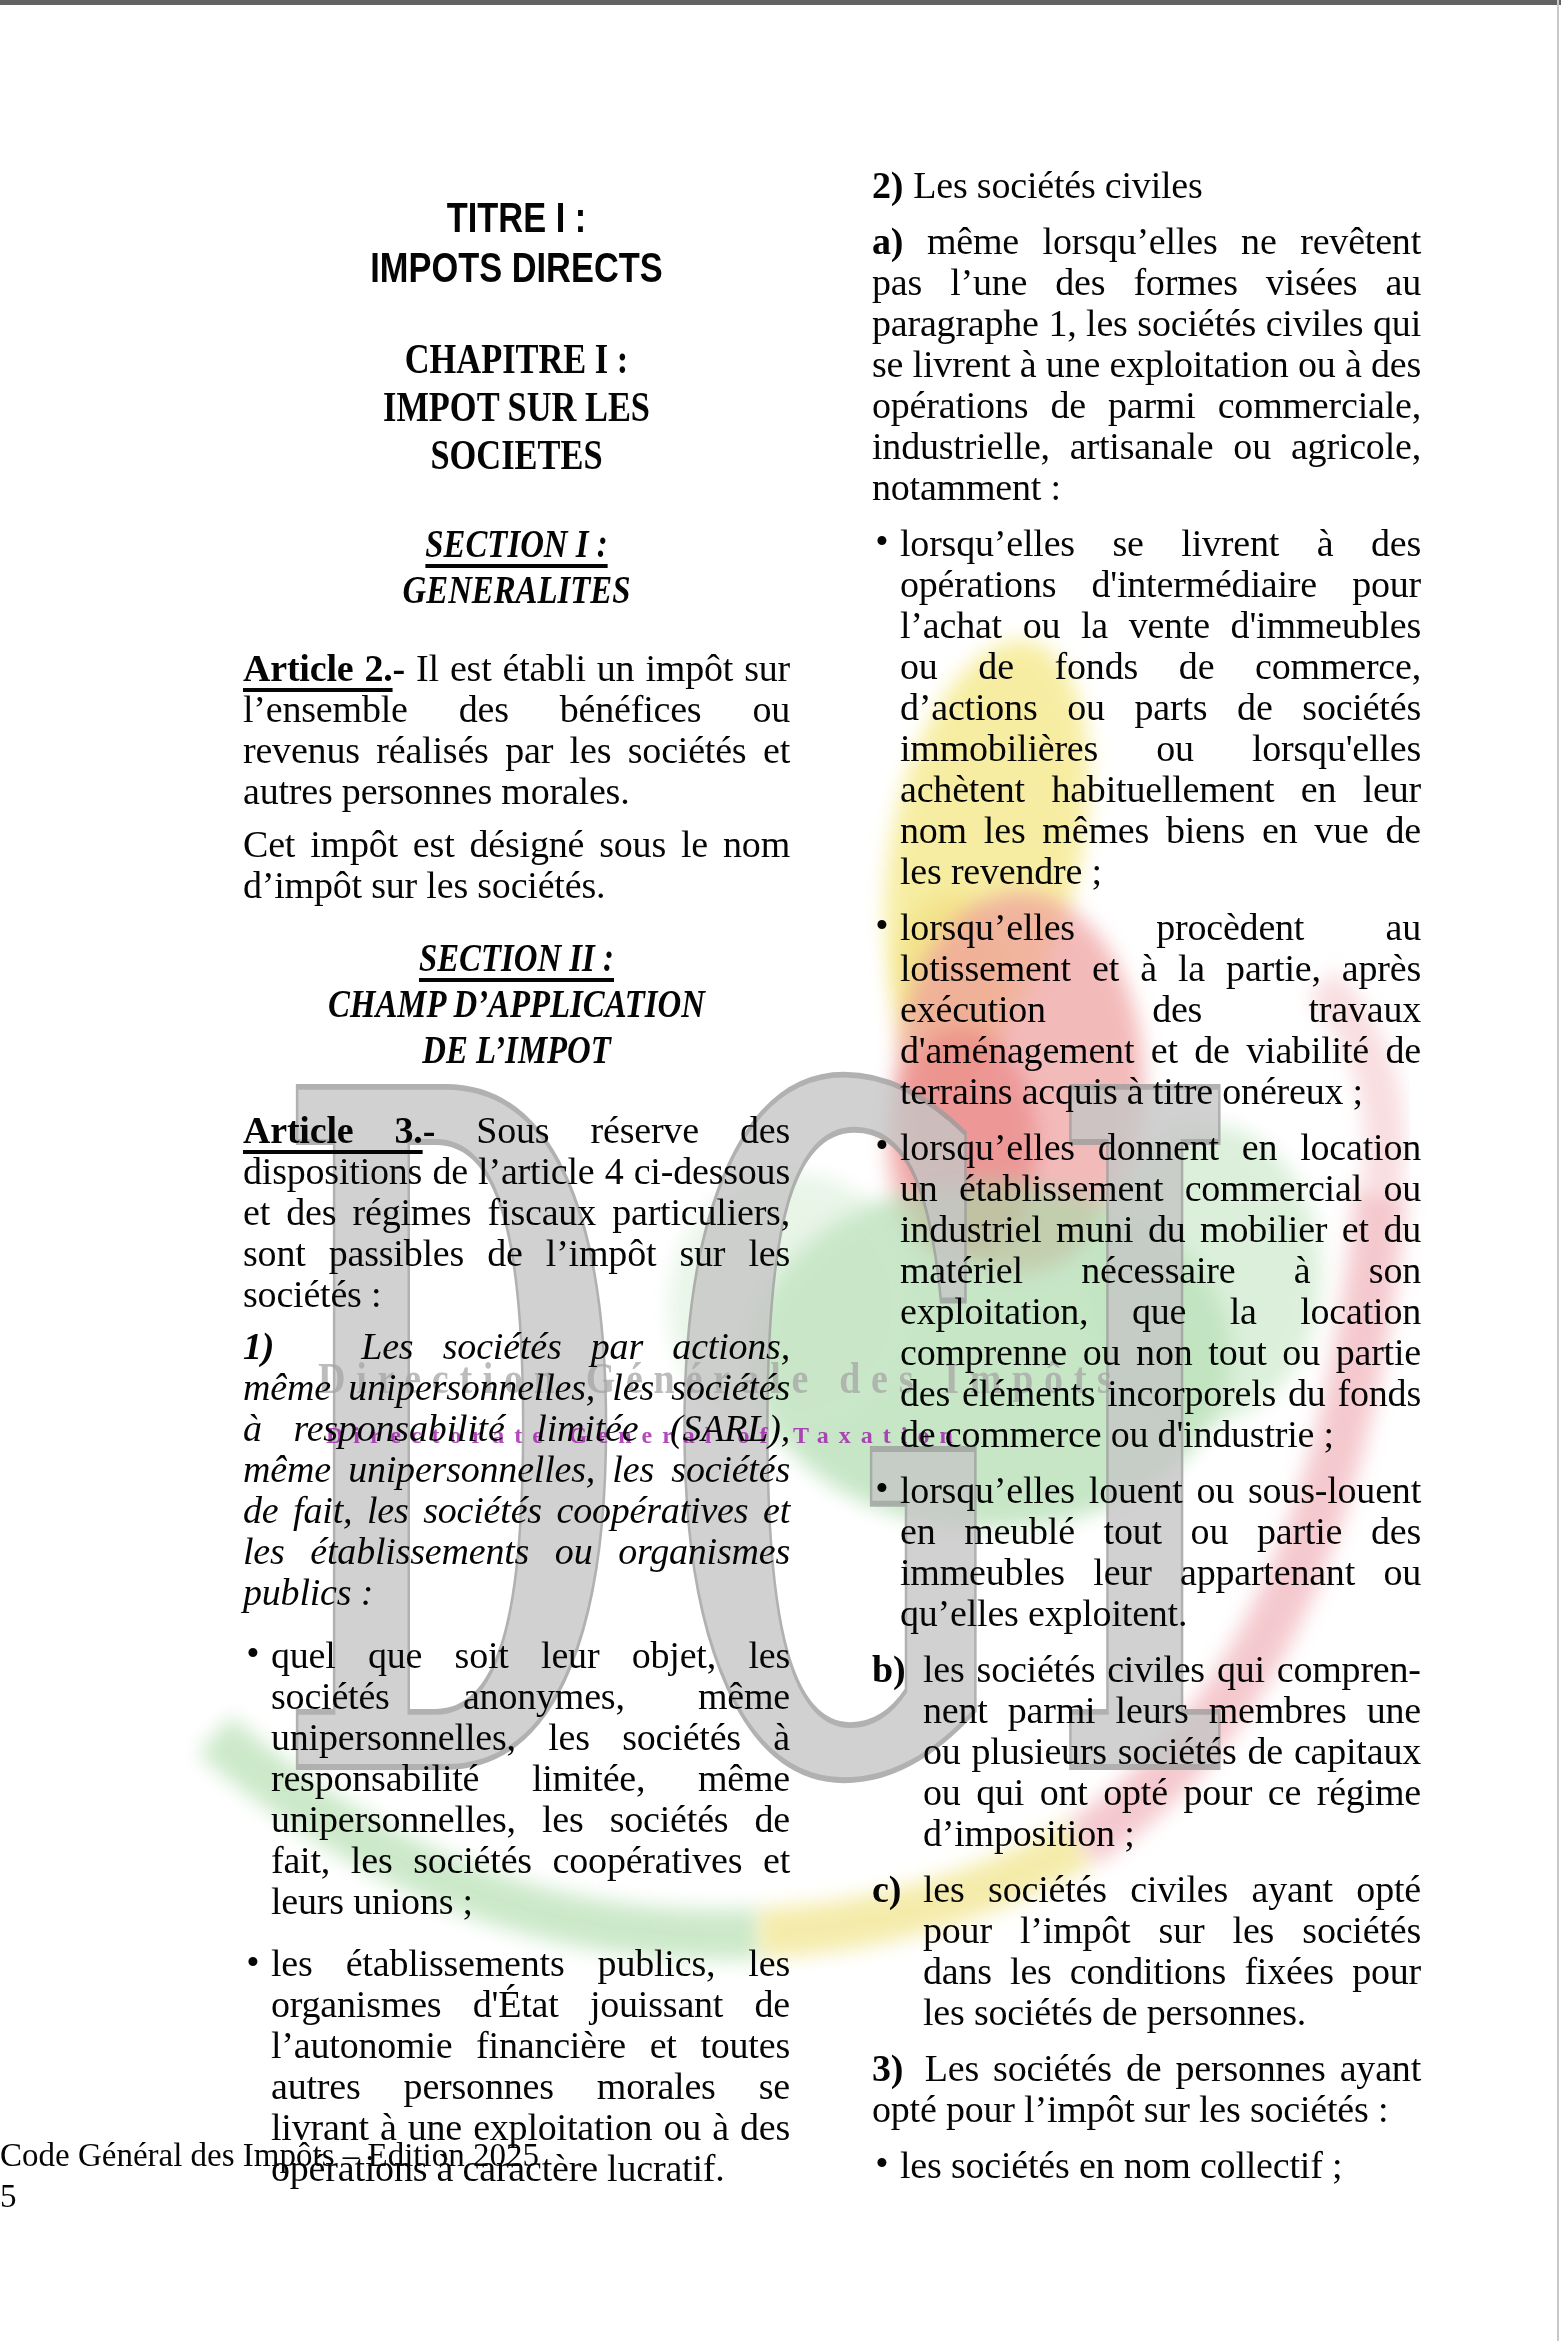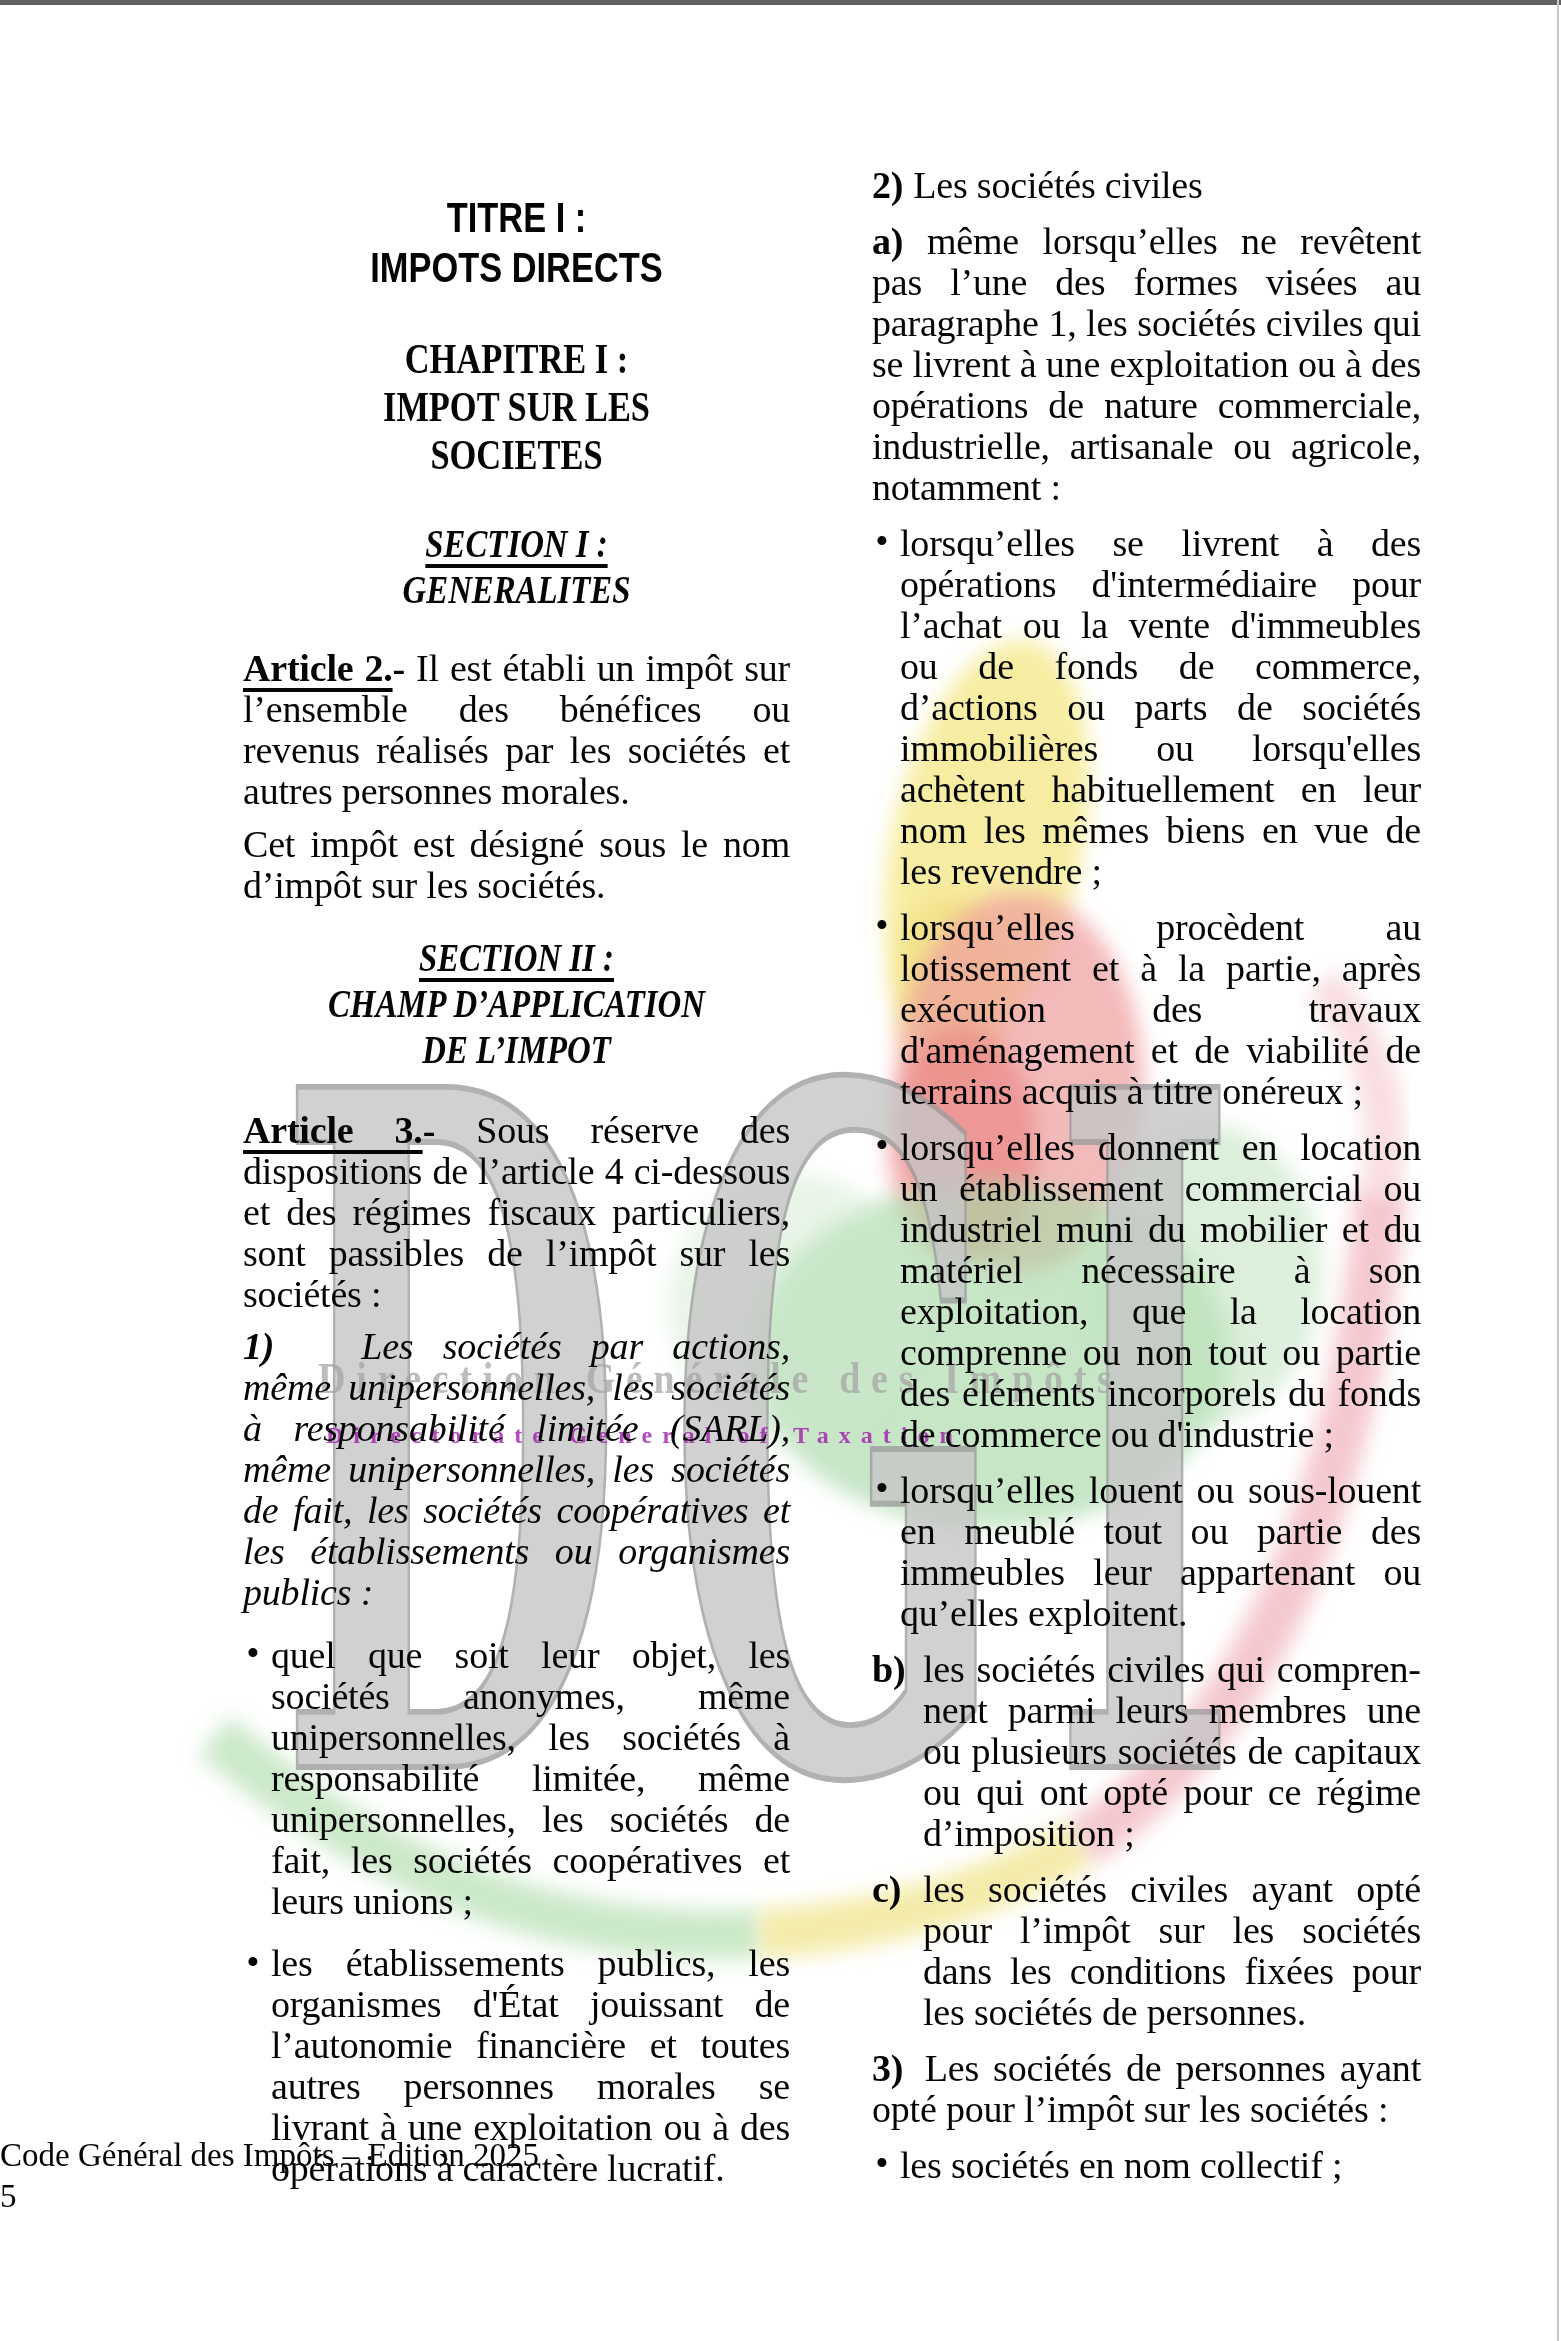--- a/index.html
+++ b/index.html
@@ -147,21 +147,21 @@
     <p class="body mb26"><span class="lblb">1)</span><span class="tab105"></span><span>Les sociétés par actions, même unipersonnelles, les sociétés à responsabilité limitée (SARL), même unipersonnelles, les sociétés de fait, les sociétés coopératives et les établis­sements ou organismes publics :</span></p>
 
     <p class="body bl">quel que soit leur objet, les sociétés anonymes, même unipersonnelles, les sociétés à responsabilité limitée, même unipersonnelles, les sociétés de fait, les sociétés coopératives et leurs unions ;</p>
 
     <p class="body bl">les établissements publics, les organismes d'État jouissant de l’autonomie financière et toutes autres personnes morales se livrant à une exploitation ou à des opérations à caractère lucratif.</p>
   </div>
 
   <div class="col col-right">
     <p class="body"><span class="lblb">2)</span><span class="tab12"></span><span>Les sociétés civiles</span></p>
 
-    <p class="body"><span class="lblb">a)</span><span> même lorsqu’elles ne revêtent pas l’une des formes visées au paragraphe 1, les sociétés civiles qui se livrent à une exploitation ou à des opérations de nature commerciale, industrielle, artisanale ou agricole, notamment :</span></p>
+    <p class="body"><span class="lblb">a)</span><span> même lorsqu’elles ne revêtent pas l’une des formes visées au paragraphe 1, les sociétés civiles qui se livrent à une exploitation ou à des opérations de parmi commerciale, industrielle, artisanale ou agricole, notamment :</span></p>
 
     <p class="body bl">lorsqu’elles se livrent à des opérations d'intermédiaire pour l’achat ou la vente d'immeubles ou de fonds de commerce, d’actions ou parts de sociétés immobilières ou lorsqu'elles achètent habituellement en leur nom les mêmes biens en vue de les revendre ;</p>
 
     <p class="body bl">lorsqu’elles procèdent au lotissement et à la partie, après exécution des travaux d'aménagement et de viabilité de terrains acquis à titre onéreux ;</p>
 
     <p class="body bl">lorsqu’elles donnent en location un établissement commercial ou industriel muni du mobilier et du matériel nécessaire à son exploitation, que la location comprenne ou non tout ou partie des éléments incorporels du fonds de commerce ou d'industrie ;</p>
 
     <p class="body bl">lorsqu’elles louent ou sous-louent en meublé tout ou partie des immeubles leur appartenant ou qu’elles exploitent.</p>
 
     <p class="body hang"><span class="lbl">b)</span><span>les sociétés civiles qui compren­nent parmi leurs membres une ou plusieurs sociétés de capitaux ou qui ont opté pour ce régime d’imposition ;</span></p>

